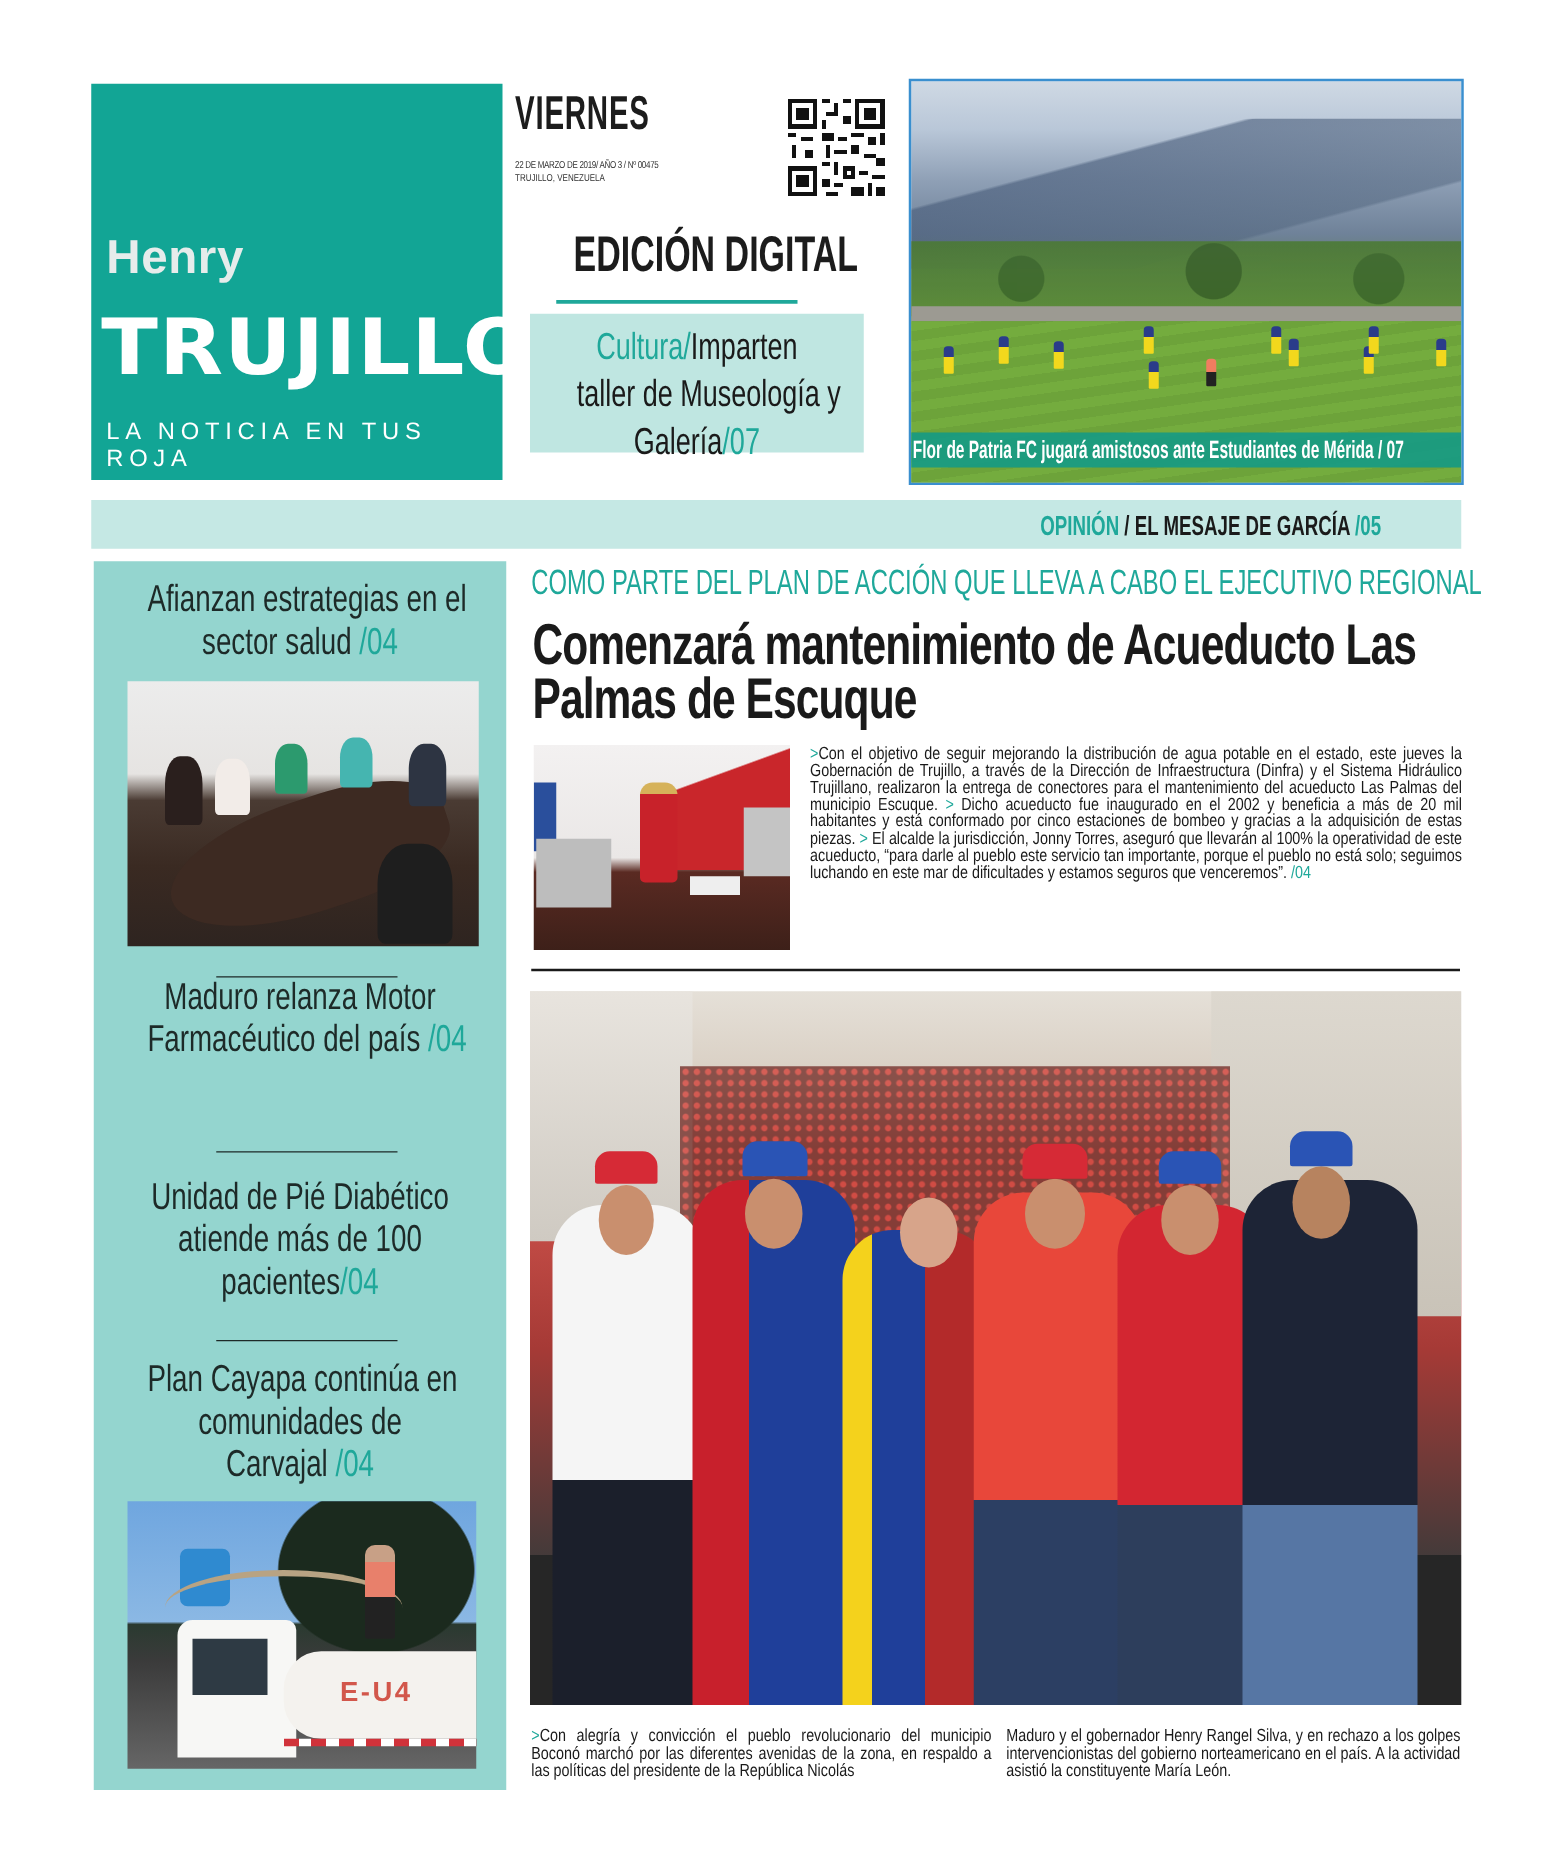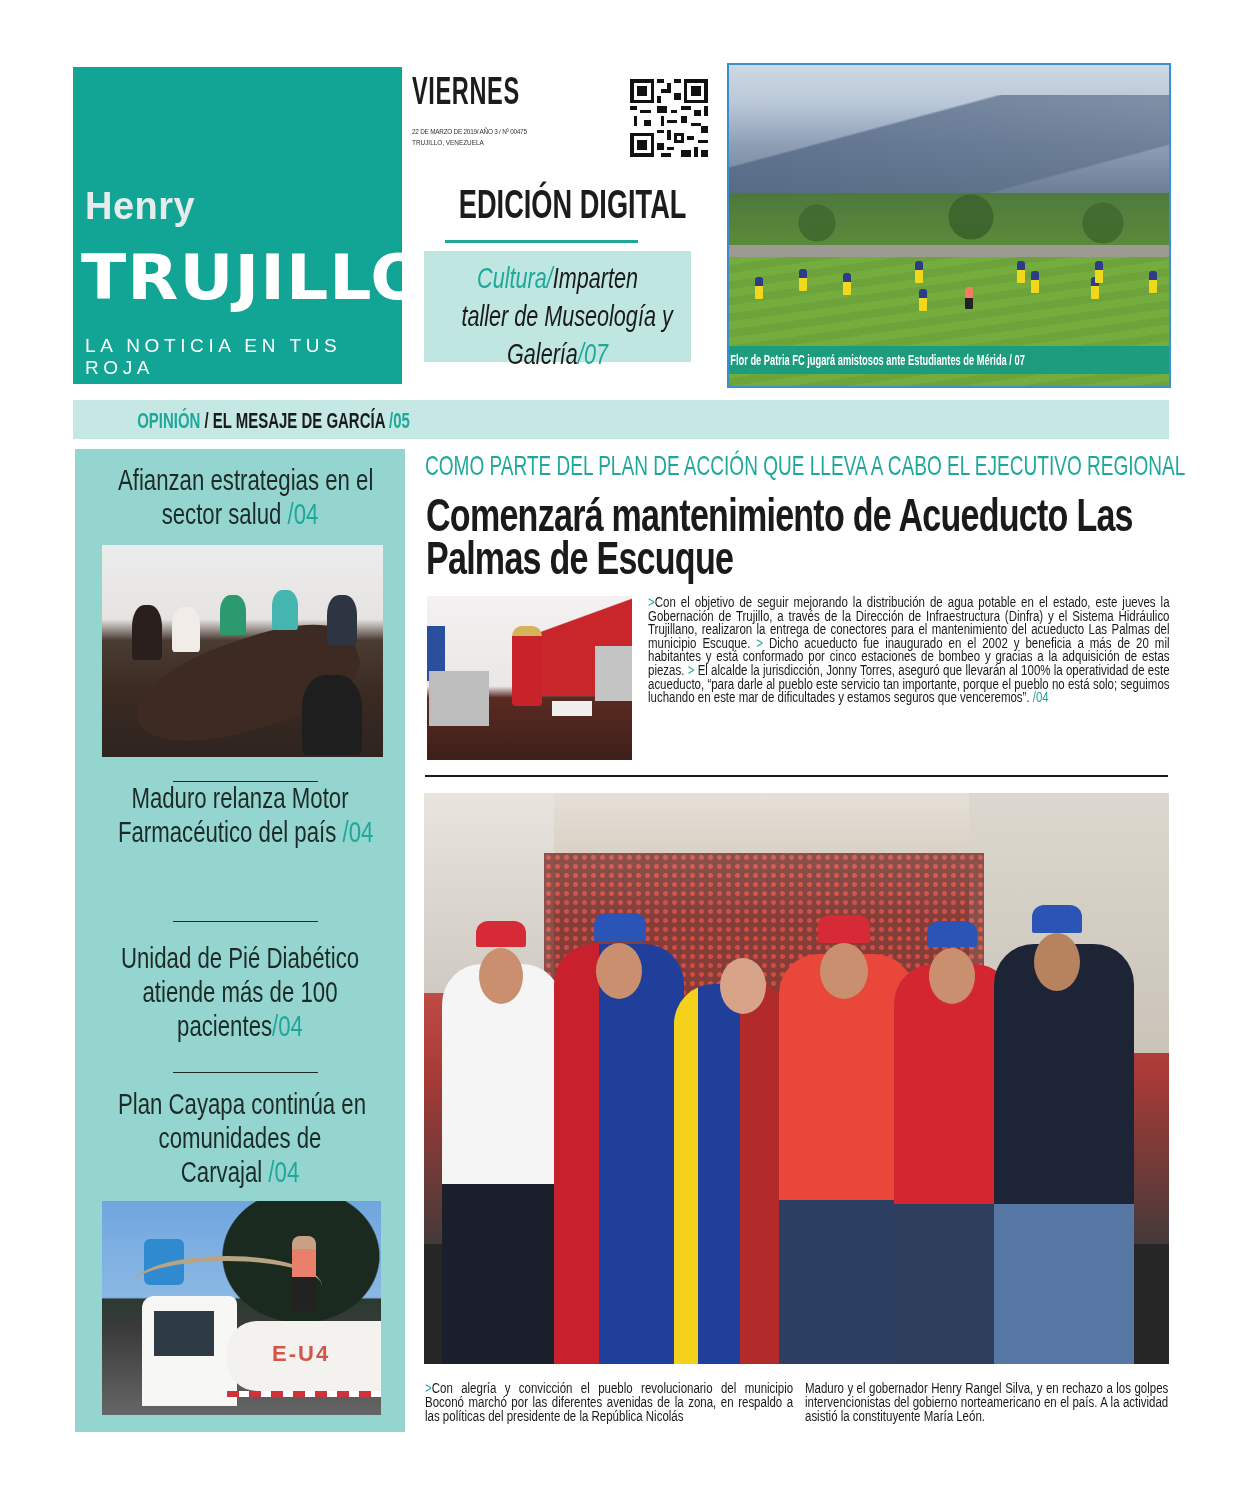--- a/index.html
+++ b/index.html
@@ -15,37 +15,37 @@
 
   
   #masthead { position: absolute; left: 410px; top: 70px; width: 310px; height: 320px; }
   #masthead .day { position: absolute; left: 2px; top: 0; font-size: 38px; font-weight: bold; transform: scaleX(0.62); transform-origin: left; letter-spacing: 1px; color: #1c1c1c; }
   #masthead .dateline { position: absolute; left: 2px; top: 57px; font-size: 8px; letter-spacing: -0.3px; color: #333; transform: scaleX(0.8); transform-origin: left; white-space: nowrap; }
   #masthead .place { position: absolute; left: 2px; top: 68px; font-size: 8px; color: #333; transform: scaleX(0.8); transform-origin: left; }
   #qr { position: absolute; left: 217px; top: 6px; width: 84px; height: 84px; background: #fff; }
   #masthead .edition { position: absolute; left: 0; width: 305px; top: 112px; text-align: center; font-size: 40px; font-weight: bold; transform: scaleX(0.68); transform-origin: center; color: #1c1c1c; white-space: nowrap; }
   #masthead .rule { position: absolute; left: 35px; top: 170px; width: 193px; height: 3px; background: #1fa89a; }
 
-  #culture { position: absolute; left: 424px; top: 251px; width: 267px; height: 111px; background: #bfe6e1; text-align: center; padding-top: 8px; font-style: italic; }
+  #culture { position: absolute; left: 424px; top: 251px; width: 267px; height: 111px; background: #bfe6e1; text-align: center; padding-top: 8px; }
   #culture .line { font-size: 30px; line-height: 38px; transform: scaleX(0.72); white-space: nowrap; display: block; color: #1a1a1a; }
 
   
   #sports-photo { position: absolute; left: 727px; top: 63px; width: 444px; height: 325px; border: 2px solid #3a8fcf; overflow: hidden;
     background: linear-gradient(180deg, #cfd9e4 0%, #b9c7d8 12%, #8e9fb5 25%, #6f8299 38%, #5d7a63 48%, #4f7a3e 55%, #6aa13a 62%, #78b044 80%, #6ea33e 100%); }
   #sports-photo .mountain { position: absolute; left: 0; top: 30px; width: 100%; height: 120px;
     background: linear-gradient(165deg, transparent 30%, rgba(70,90,120,0.6) 31%, rgba(80,100,125,0.5) 70%, transparent 71%); }
   #sports-photo .trees { position: absolute; left: 0; top: 128px; width: 100%; height: 60px; background: radial-gradient(circle at 20% 50%, #3f6b2b 0 18px, transparent 19px), radial-gradient(circle at 55% 40%, #3b6428 0 22px, transparent 23px), radial-gradient(circle at 85% 50%, #3f6b2b 0 20px, transparent 21px), linear-gradient(#4c7a35, #5f8f3c); opacity: 0.9; }
   #sports-photo .wall { position: absolute; left: 0; top: 180px; width: 100%; height: 12px; background: #9c9a92; }
   #sports-photo .field { position: absolute; left: 0; top: 192px; width: 100%; height: 135px; background: repeating-linear-gradient(172deg, #74ac3e 0 8px, #6da33a 8px 16px); }
   #sports-photo .player { position: absolute; width: 8px; height: 22px; background: linear-gradient(#2a3c8a 0 40%, #f2d81d 40% 100%); border-radius: 3px 3px 1px 1px; }
-  #sports-photo .caption { position: absolute; left: 0; bottom: 12px; width: 100%; height: 28px; background: rgba(23,154,131,0.92); color: #fff; font-weight: bold; font-size: 15px; line-height: 28px; white-space: nowrap; overflow: hidden; }
+  #sports-photo .caption { position: absolute; left: 0; bottom: 12px; width: 100%; height: 28px; background: rgba(23,154,131,0.92); color: #fff; font-weight: bold; font-size: 20px; line-height: 28px; white-space: nowrap; overflow: hidden; }
   #sports-photo .caption span { display: inline-block; transform: scaleX(0.62); transform-origin: left; padding-left: 2px; }
 
   
-  #opinion-band { position: absolute; left: 73px; top: 400px; width: 1096px; height: 39px; background: #c5e8e4; text-align: left; }
+  #opinion-band { position: absolute; left: 73px; top: 400px; width: 1096px; height: 39px; background: #c5e8e4; text-align: right; }
   #opinion-band .inner { display: inline-block; font-size: 22px; font-weight: bold; line-height: 42px; transform: scaleX(0.68); white-space: nowrap; color: #1a1a1a; }
 
   
   #sidebar { position: absolute; left: 75px; top: 449px; width: 330px; height: 983px; background: #94d5cf; }
   .side-head { position: absolute; left: 0; width: 330px; text-align: center; font-size: 30px; line-height: 34px; color: #1d2a28; }
   .side-head span.row { display: block; transform: scaleX(0.74); white-space: nowrap; }
   .side-rule { position: absolute; left: 98px; width: 145px; height: 1px; background: #1d2a28; }
   #meeting-photo { position: absolute; left: 27px; top: 96px; width: 281px; height: 212px; overflow: hidden;
     background: linear-gradient(180deg, #ececec 0%, #e6e4e2 35%, #4a3b33 45%, #3a2a22 70%, #2e2420 100%); }
   #meeting-photo .table { position: absolute; left: 30px; top: 95px; width: 230px; height: 90px; background: #3d2a22; border-radius: 50% 40% 40% 50%; transform: rotate(-18deg); }

